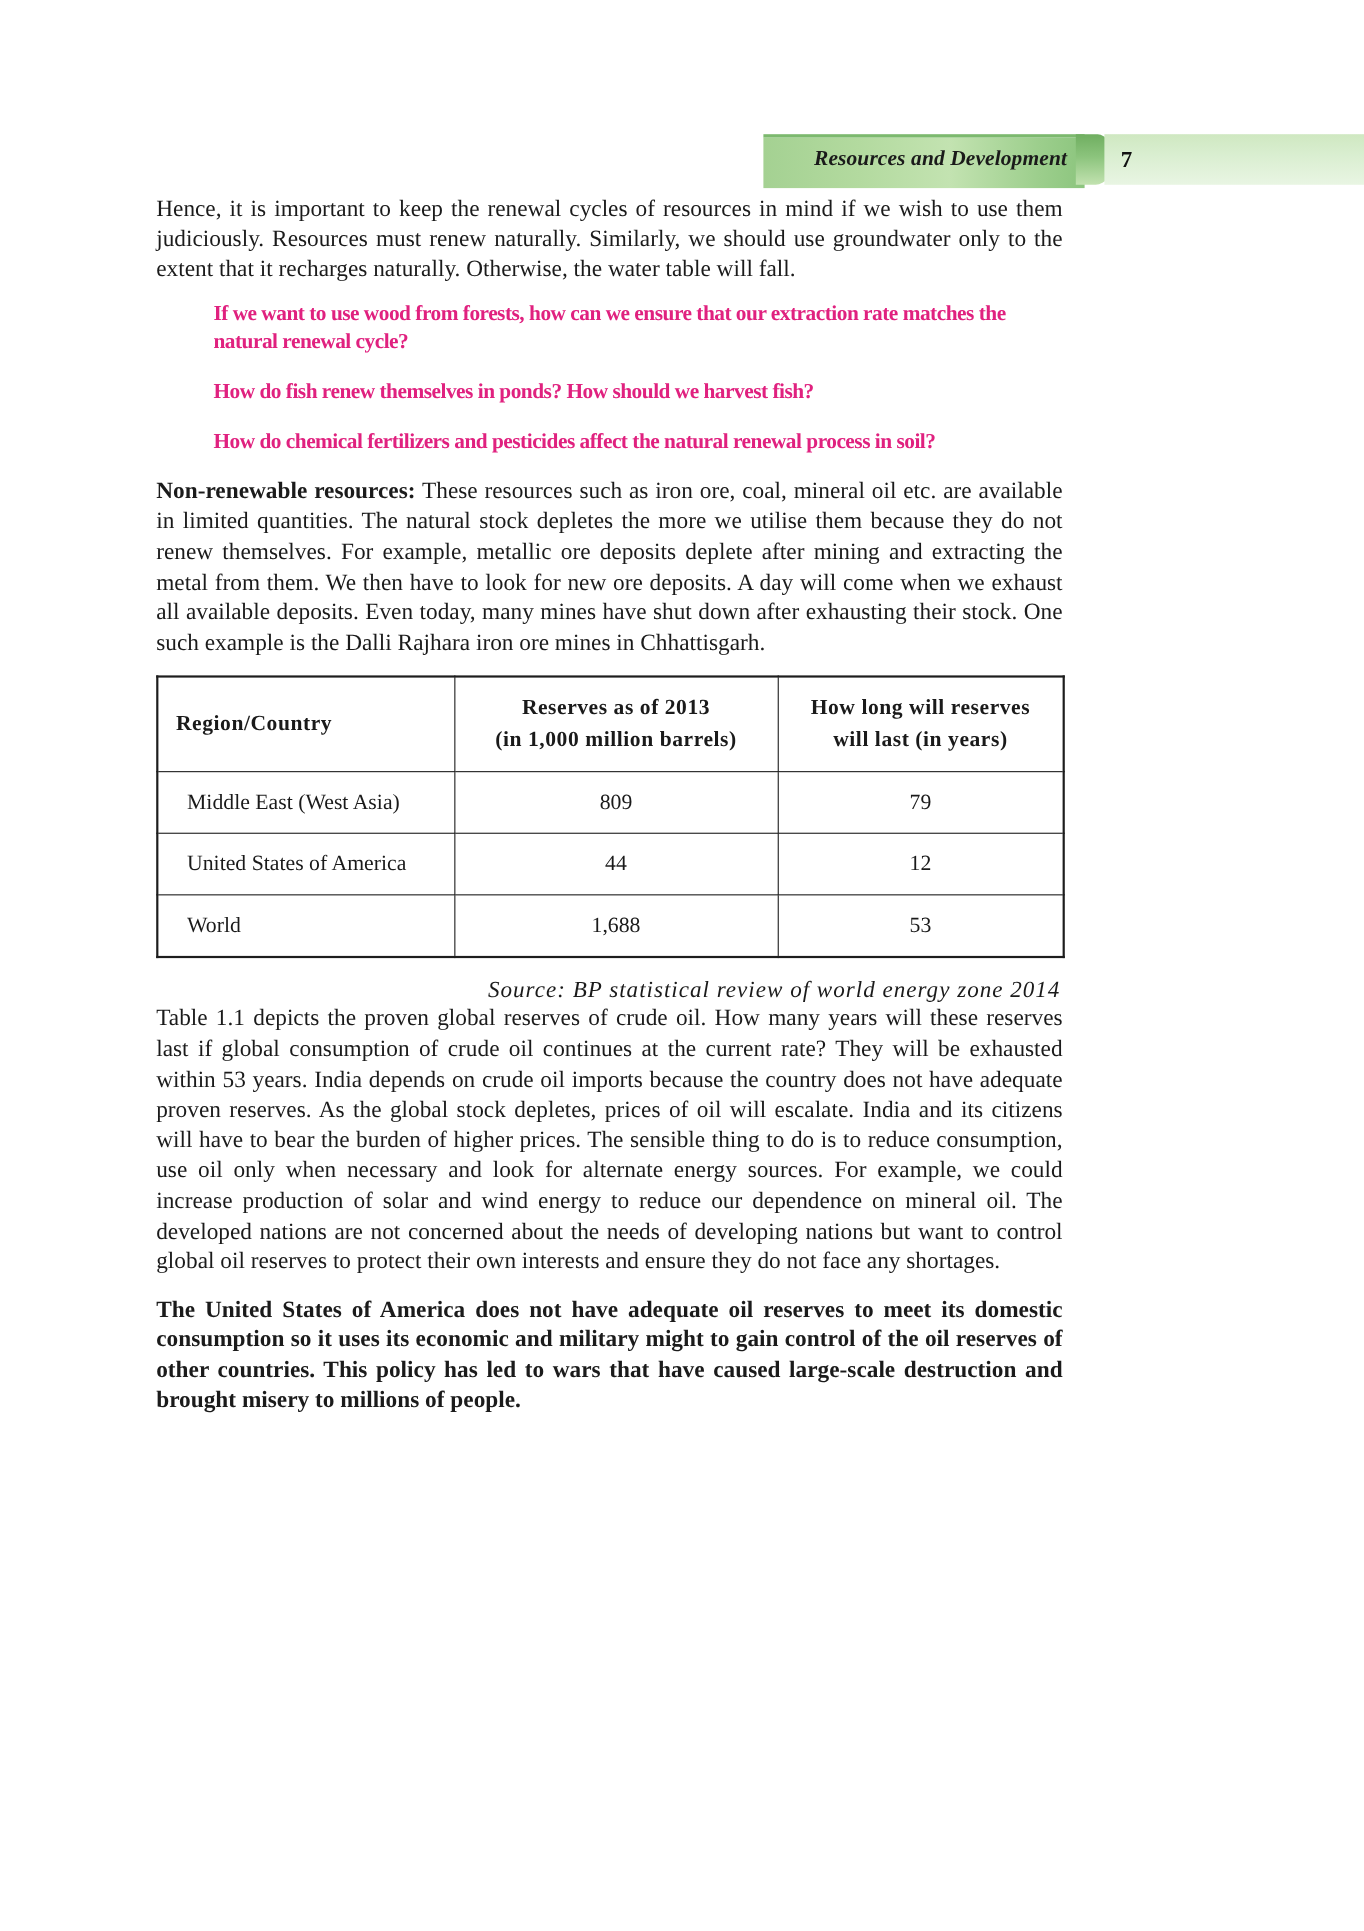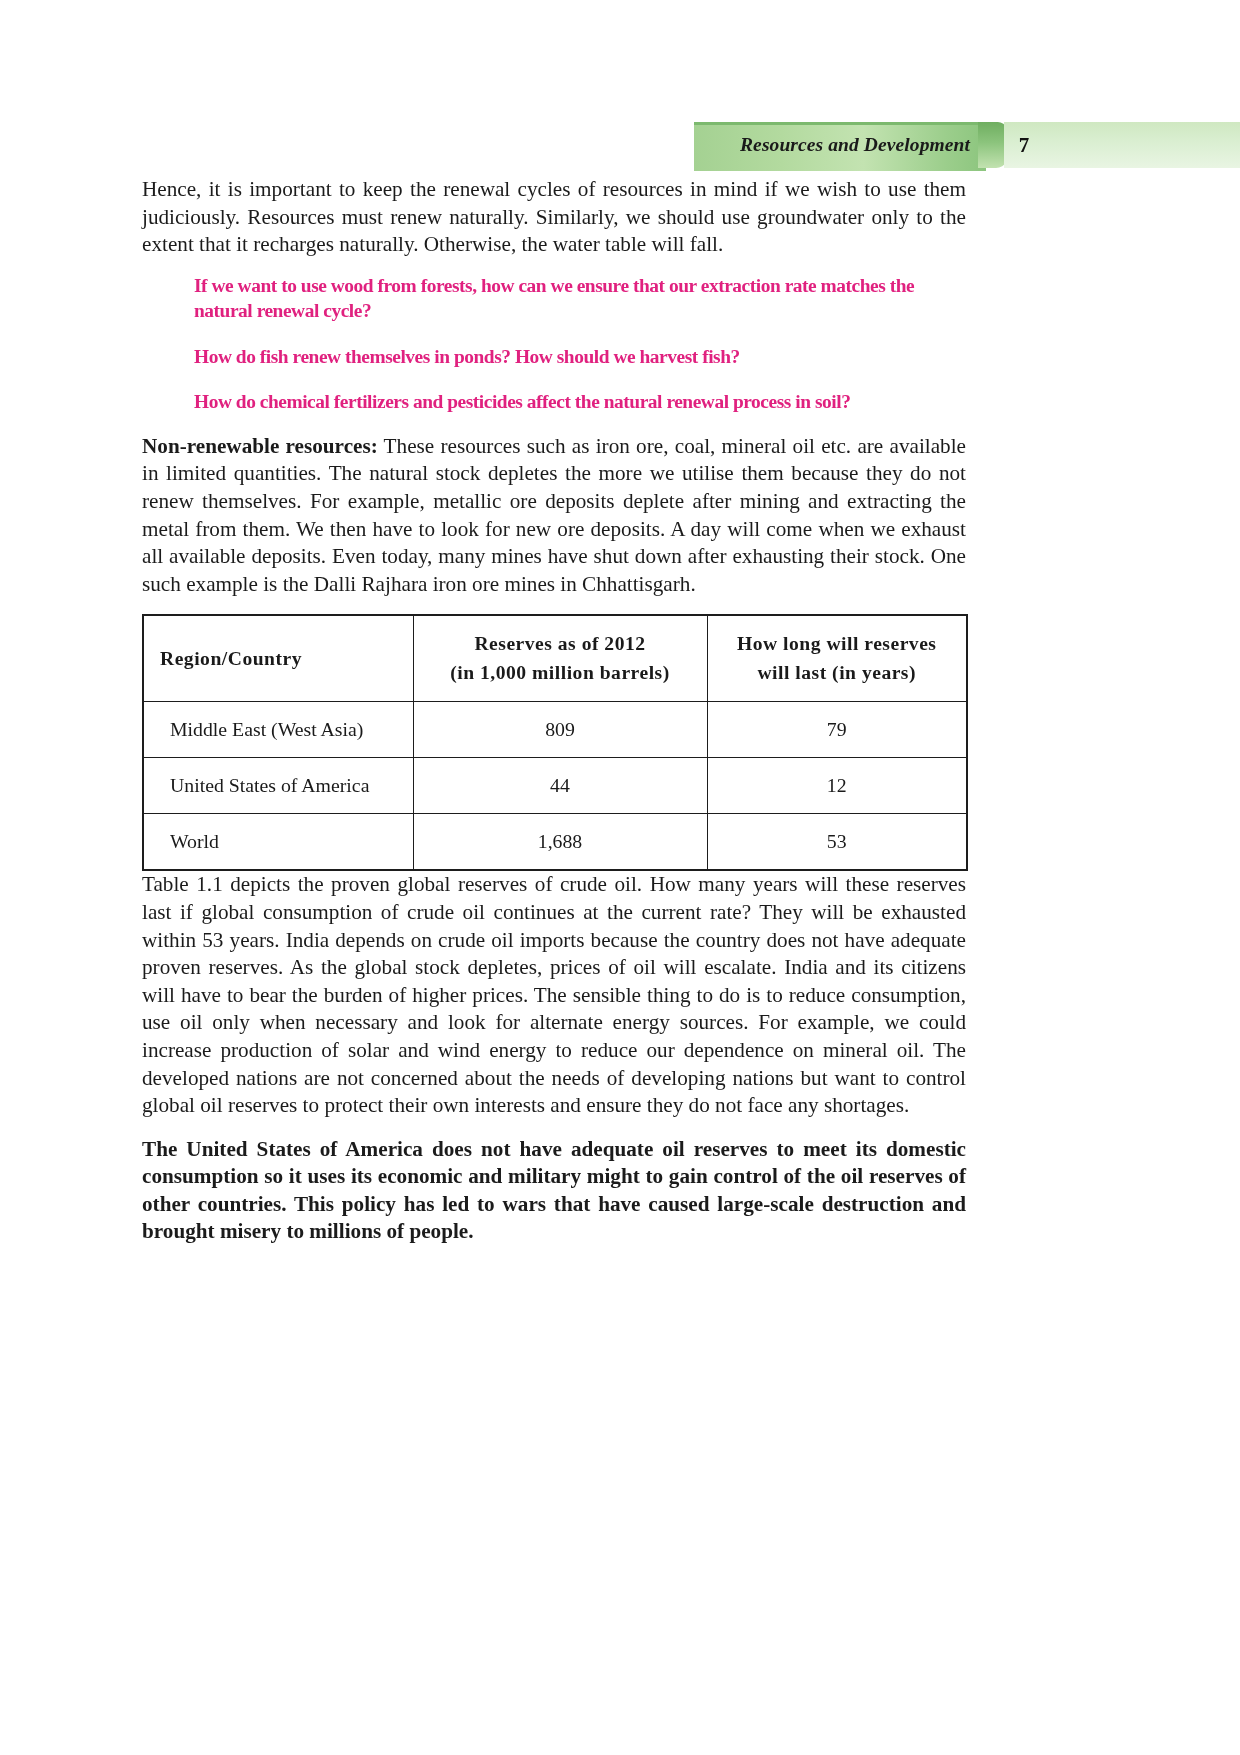--- a/index.html
+++ b/index.html
@@ -215,21 +215,21 @@
     <table class="oil">
       <colgroup>
         <col class="c1">
           <col class="c2">
           <col class="c3">
       </colgroup>
       <tbody>
         <tr>
           <td class="col-head left">Region/Country</td>
           <td class="col-head">
-            <div>Reserves as of 2012</div>
+            <div>Reserves as of 2013</div>
             <div>(in 1,000 million barrels)</div>
           </td>
           <td class="col-head">
             <div>How long will reserves</div>
             <div>will last (in years)</div>
           </td>
         </tr>
         <tr>
           <td class="cell left">Middle East (West Asia)</td>
           <td class="cell">809</td>
@@ -240,19 +240,20 @@
           <td class="cell">44</td>
           <td class="cell">12</td>
         </tr>
         <tr>
           <td class="cell left">World</td>
           <td class="cell">1,688</td>
           <td class="cell">53</td>
         </tr>
       </tbody>
     </table>
+    <div class="source-line">Source: BP statistical review of world energy zone 2014</div>
   </div>
 
   <p class="body after-table">Table 1.1 depicts the proven global reserves of crude oil. How many years will these reserves last if global consumption of crude oil continues at the current rate? They will be exhausted within 53 years. India depends on crude oil imports because the country does not have adequate proven reserves. As the global stock depletes, prices of oil will escalate. India and its citizens will have to bear the burden of higher prices. The sensible thing to do is to reduce consumption, use oil only when necessary and look for alternate energy sources. For example, we could increase production of solar and wind energy to reduce our dependence on mineral oil. The developed nations are not concerned about the needs of developing nations but want to control global oil reserves to protect their own interests and ensure they do not face any shortages.</p>
 
   <p class="body para-gap">The United States of America does not have adequate oil reserves to meet its domestic consumption so it uses its economic and military might to gain control of the oil reserves of other countries. This policy has led to wars that have caused large-scale destruction and brought misery to millions of people.</p>
 
 </div>
 
 </body></html>

